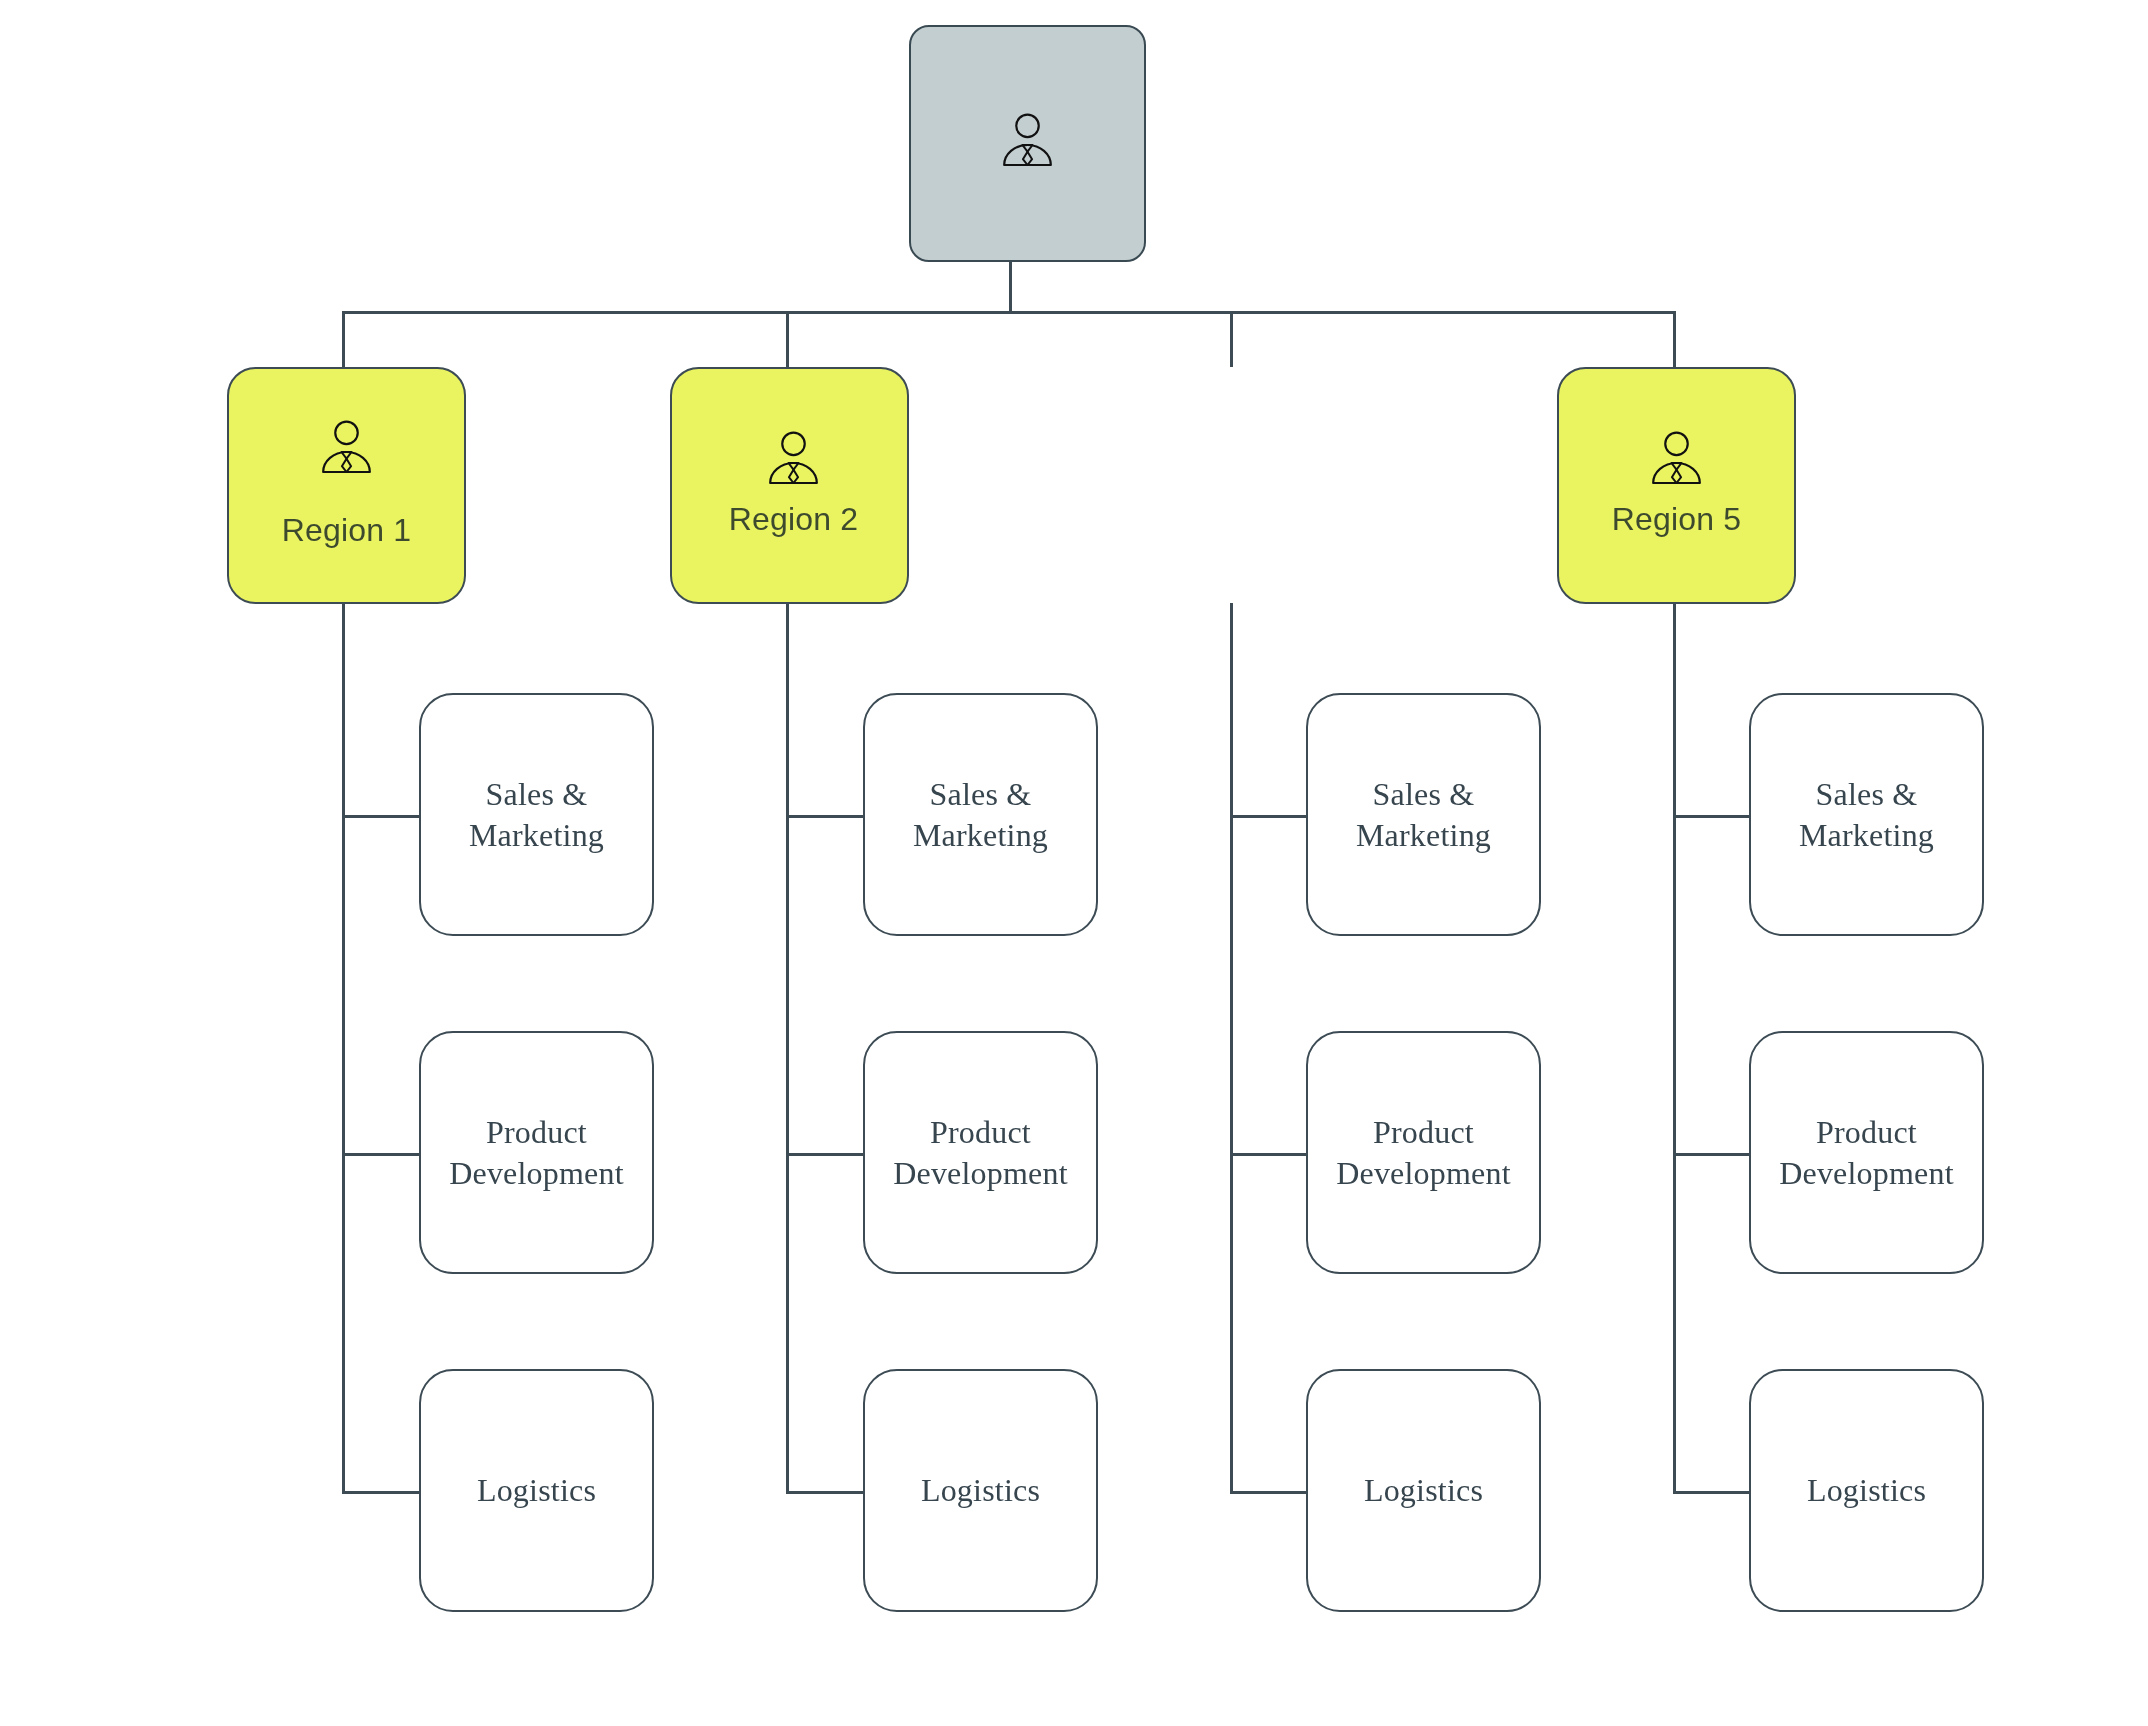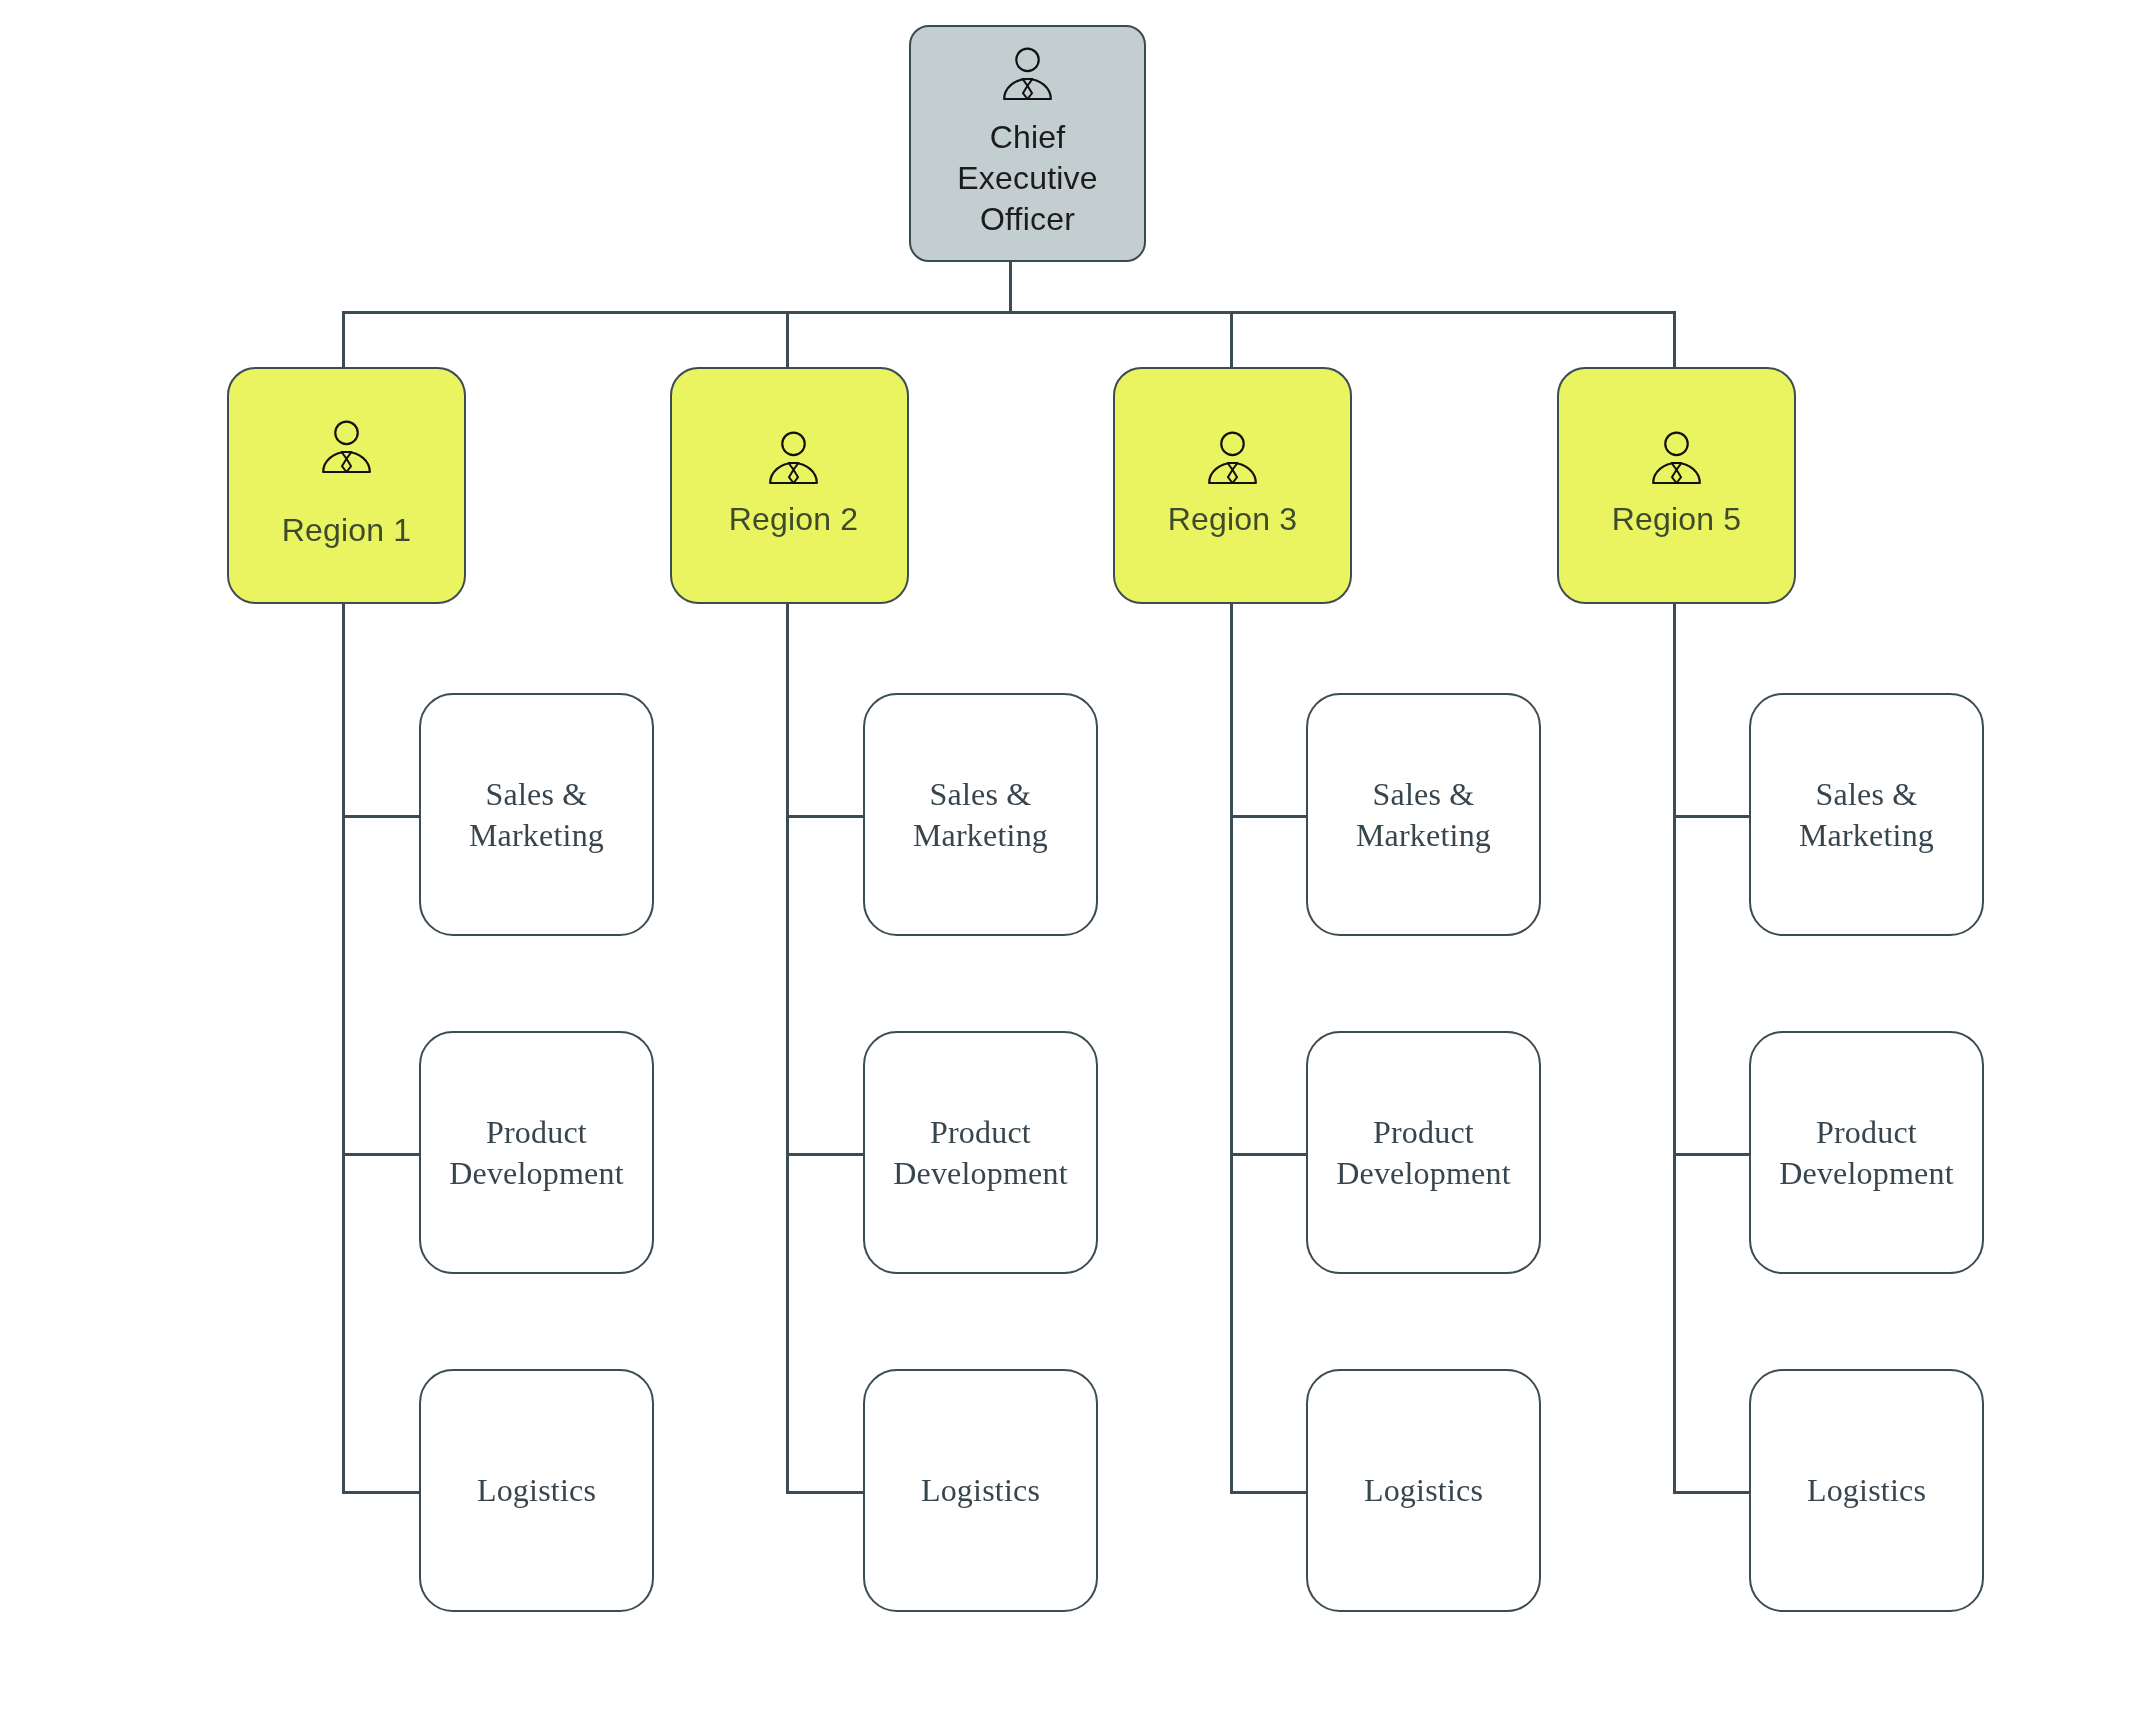--- a/index.html
+++ b/index.html
@@ -129,23 +129,20 @@
 
   <div class="node root">
     <span class="person-icon">
       <svg width="55" height="54" viewBox="0 0 66 64" fill="none" xmlns="http://www.w3.org/2000/svg">
         <circle cx="33" cy="15" r="13.5" stroke="#111111" stroke-width="2.6" fill="none"></circle>
         <path d="M5 62 A28 24 0 0 1 61 62 Z" stroke="#111111" stroke-width="2.6" fill="none" stroke-linejoin="round"></path>
         <path d="M27 38 L39 38 L33 46 Z" stroke="#111111" stroke-width="2.4" fill="none" stroke-linejoin="round"></path>
         <path d="M33 46 L27.5 55 L33 62 L38.5 55 Z" stroke="#111111" stroke-width="2.4" fill="none" stroke-linejoin="round"></path>
       </svg>
     </span>
-    <span class="node-label">Chief
-Executive
-Officer</span>
   </div>
 
   <div class="node region" style="left:227px;gap:22px;">
     <span class="person-icon">
       <svg width="55" height="54" viewBox="0 0 66 64" fill="none" xmlns="http://www.w3.org/2000/svg">
         <circle cx="33" cy="15" r="13.5" stroke="#111111" stroke-width="2.6" fill="none"></circle>
         <path d="M5 62 A28 24 0 0 1 61 62 Z" stroke="#111111" stroke-width="2.6" fill="none" stroke-linejoin="round"></path>
         <path d="M27 38 L39 38 L33 46 Z" stroke="#111111" stroke-width="2.4" fill="none" stroke-linejoin="round"></path>
         <path d="M33 46 L27.5 55 L33 62 L38.5 55 Z" stroke="#111111" stroke-width="2.4" fill="none" stroke-linejoin="round"></path>
       </svg>
@@ -158,31 +155,20 @@
       <svg width="55" height="54" viewBox="0 0 66 64" fill="none" xmlns="http://www.w3.org/2000/svg">
         <circle cx="33" cy="15" r="13.5" stroke="#111111" stroke-width="2.6" fill="none"></circle>
         <path d="M5 62 A28 24 0 0 1 61 62 Z" stroke="#111111" stroke-width="2.6" fill="none" stroke-linejoin="round"></path>
         <path d="M27 38 L39 38 L33 46 Z" stroke="#111111" stroke-width="2.4" fill="none" stroke-linejoin="round"></path>
         <path d="M33 46 L27.5 55 L33 62 L38.5 55 Z" stroke="#111111" stroke-width="2.4" fill="none" stroke-linejoin="round"></path>
       </svg>
     </span>
     <span class="node-label">Region 2</span>
   </div>
 
-  <div class="node region" style="left:1113px;">
-    <span class="person-icon">
-      <svg width="55" height="54" viewBox="0 0 66 64" fill="none" xmlns="http://www.w3.org/2000/svg">
-        <circle cx="33" cy="15" r="13.5" stroke="#111111" stroke-width="2.6" fill="none"></circle>
-        <path d="M5 62 A28 24 0 0 1 61 62 Z" stroke="#111111" stroke-width="2.6" fill="none" stroke-linejoin="round"></path>
-        <path d="M27 38 L39 38 L33 46 Z" stroke="#111111" stroke-width="2.4" fill="none" stroke-linejoin="round"></path>
-        <path d="M33 46 L27.5 55 L33 62 L38.5 55 Z" stroke="#111111" stroke-width="2.4" fill="none" stroke-linejoin="round"></path>
-      </svg>
-    </span>
-    <span class="node-label">Region 3</span>
-  </div>
 
   <div class="node region" style="left:1557px;">
     <span class="person-icon">
       <svg width="55" height="54" viewBox="0 0 66 64" fill="none" xmlns="http://www.w3.org/2000/svg">
         <circle cx="33" cy="15" r="13.5" stroke="#111111" stroke-width="2.6" fill="none"></circle>
         <path d="M5 62 A28 24 0 0 1 61 62 Z" stroke="#111111" stroke-width="2.6" fill="none" stroke-linejoin="round"></path>
         <path d="M27 38 L39 38 L33 46 Z" stroke="#111111" stroke-width="2.4" fill="none" stroke-linejoin="round"></path>
         <path d="M33 46 L27.5 55 L33 62 L38.5 55 Z" stroke="#111111" stroke-width="2.4" fill="none" stroke-linejoin="round"></path>
       </svg>
     </span>

